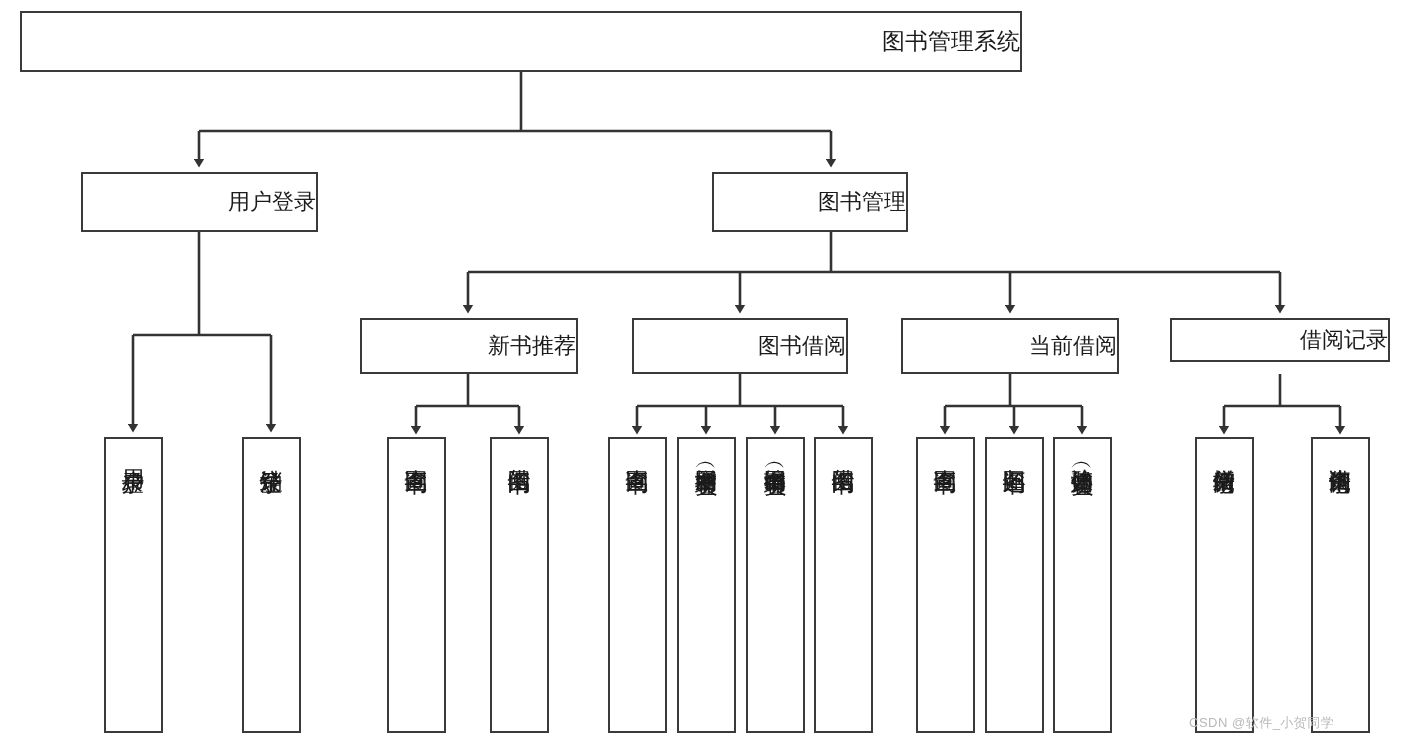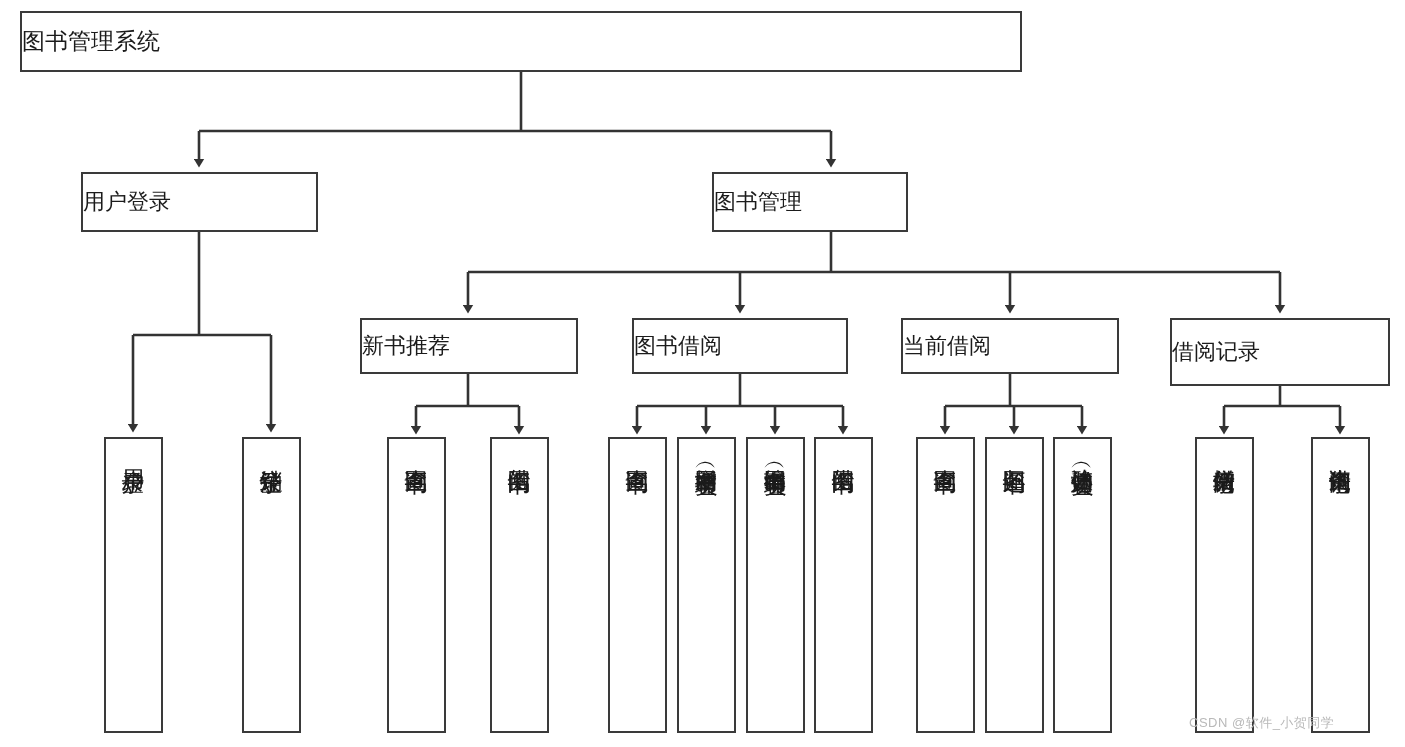--- a/index.html
+++ b/index.html
@@ -26,21 +26,21 @@
     height: 747px;
     pointer-events: none;
   }
   .node {
     position: absolute;
     box-sizing: border-box;
     background: #ffffff;
     border: 2px solid #3a3a3a;
     display: flex;
     align-items: center;
-    justify-content: flex-start;
+    justify-content: flex-end;
     color: #1b1b1b;
     line-height: 1.18;
   }
   .node-label {
     display: block;
     text-align: center;
     white-space: pre-line;
   }
   
   .node.root {
@@ -152,21 +152,21 @@
   </div>
 
   <div class="node h-box" style="left:901px; top:318px; width:218px; height:56px;">
     <span class="node-label">当前借阅</span>
   </div>
 
   <div class="node h-box" style="left:632px; top:318px; width:216px; height:56px;">
     <span class="node-label">图书借阅</span>
   </div>
 
-  <div class="node h-box" style="left:1170px; top:318px; width:220px; height:68px;">
+  <div class="node h-box" style="left:1170px; top:318px; width:220px; height:44px;">
     <span class="node-label">借阅记录</span>
   </div>
 
   <div class="node leaf" style="left:104px; top:437px; width:59px; height:296px;">
     <span class="node-label">用户登录</span>
   </div>
 
   <div class="node leaf" style="left:242px; top:437px; width:59px; height:296px;">
     <span class="node-label">注销登录</span>
   </div>

